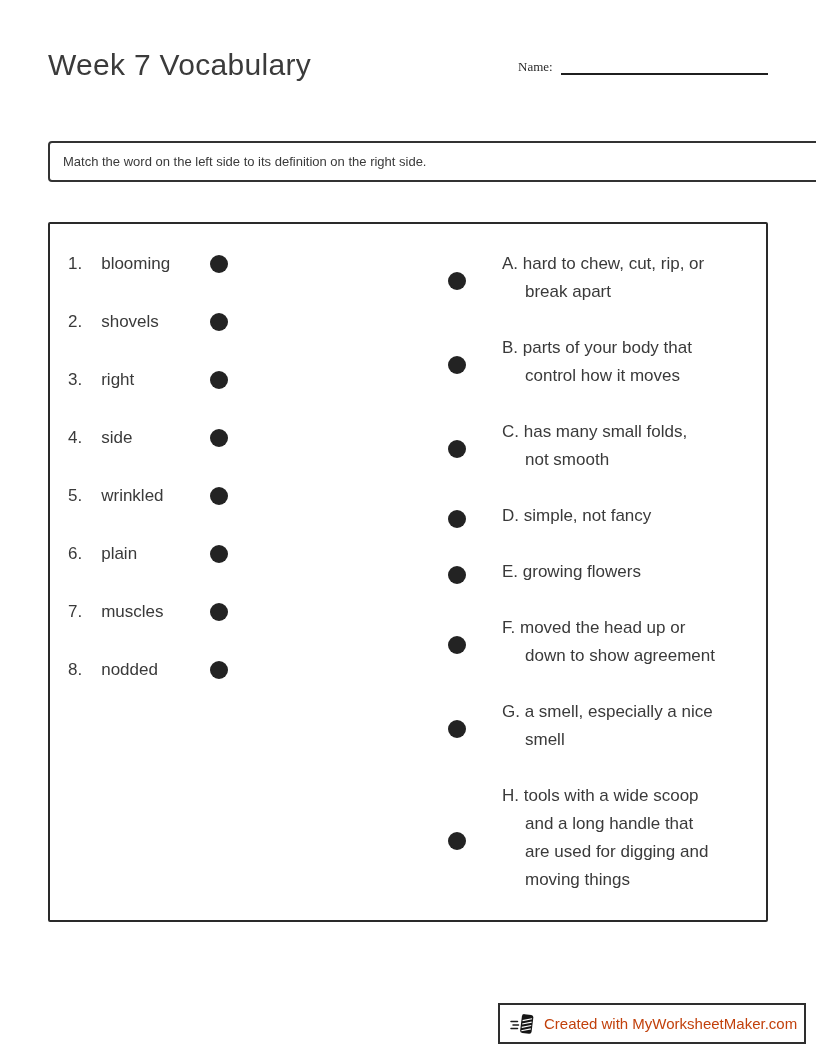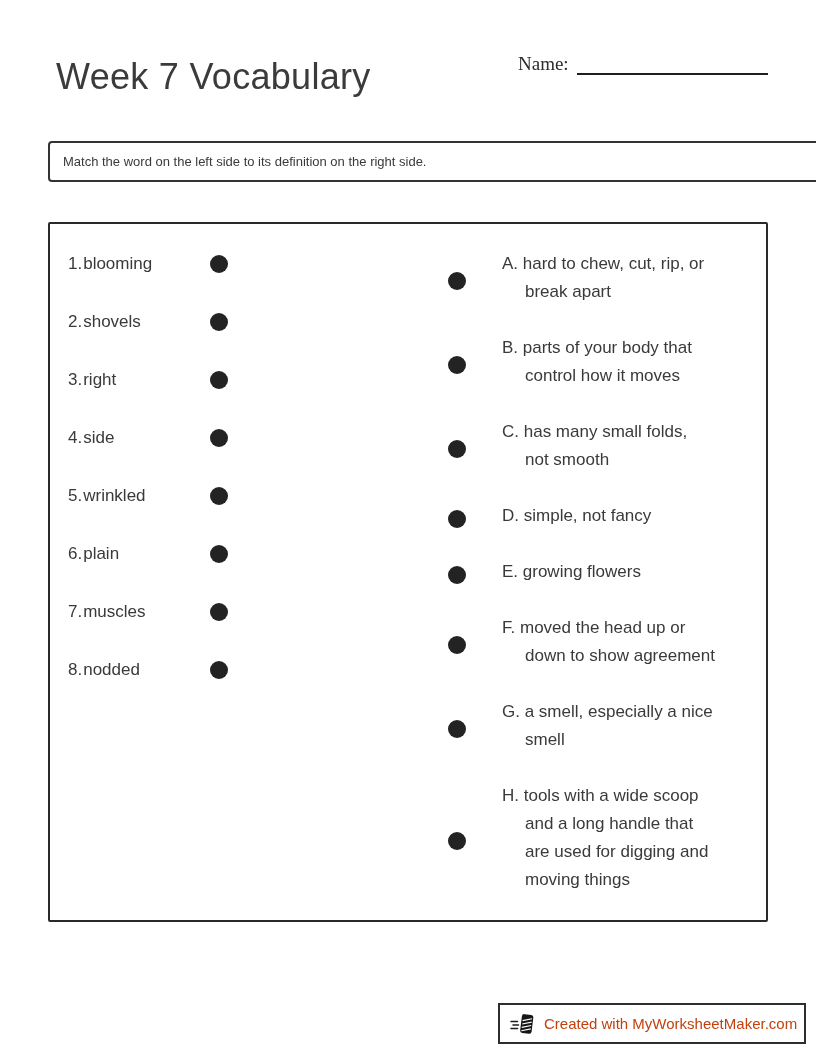--- a/index.html
+++ b/index.html
@@ -17,35 +17,35 @@
   .header {
     position: absolute;
     top: 48px;
     left: 48px;
     right: 48px;
     display: flex;
     justify-content: space-between;
     align-items: flex-start;
   }
   .page-title {
-    margin: 8px;
-    font-size: 36px;
+    margin: 0;
+    font-size: 30px;
     font-weight: 400;
     letter-spacing: 0.3px;
     color: #3b3b3b;
   }
   .name-block {
     display: flex;
     align-items: flex-end;
     width: 250px;
     padding-top: 4px;
   }
   .name-label {
     font-family: "Liberation Serif", serif;
-    font-size: 19px;
+    font-size: 13px;
     color: #2b2b2b;
     white-space: nowrap;
   }
   .name-underline {
     flex: 1;
     margin-left: 8px;
     height: 21px;
     border-bottom: 2px solid #1f1f1f;
   }
 
@@ -83,21 +83,21 @@
   .word-list { width: 160px; flex: none; }
   .word-row {
     display: flex;
     justify-content: space-between;
     align-items: center;
     height: 28px;
     margin-bottom: 30px;
     font-size: 17px;
   }
   .word-label { white-space: nowrap; }
-  .word-label .word-text { margin-left: 1px; }
+  .word-label .word-text { margin-left: 19px; }
   .dot {
     width: 18px;
     height: 18px;
     border-radius: 50%;
     background: #232323;
     flex: none;
   }
   .definition-list {
     margin-left: 220px;
     width: 300px;

